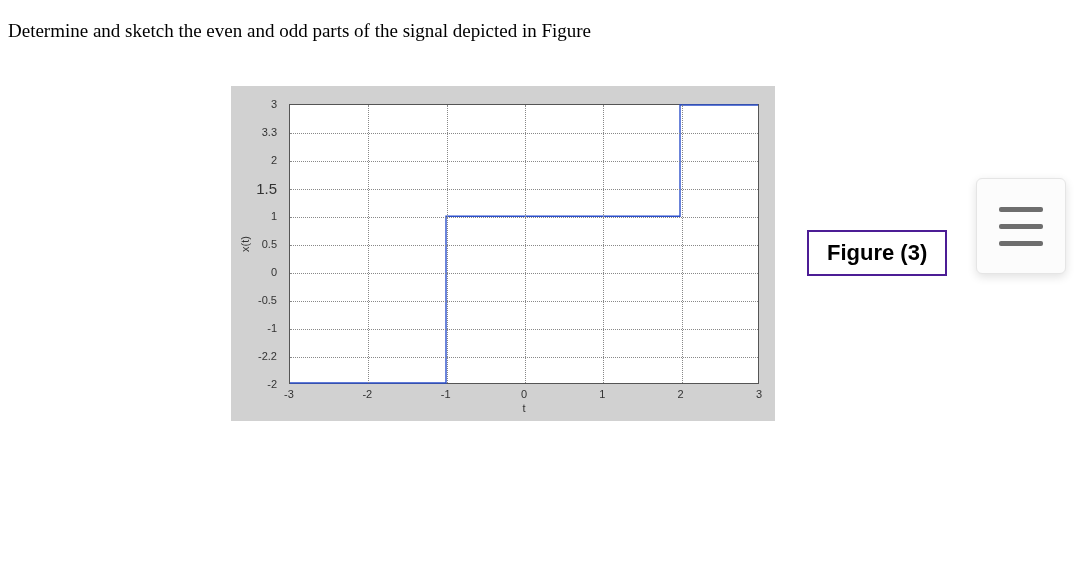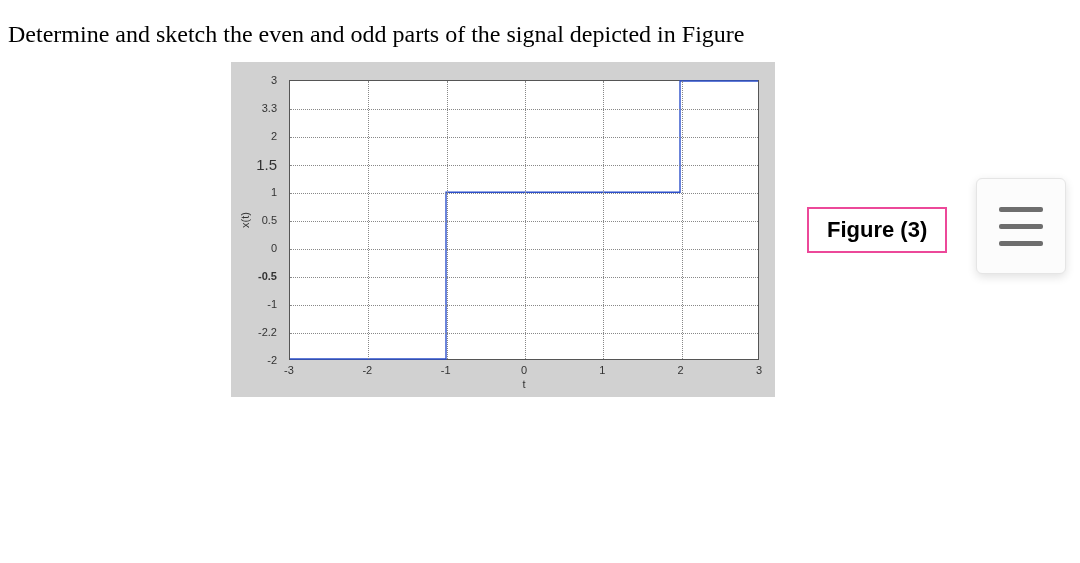--- a/index.html
+++ b/index.html
@@ -1,19 +1,19 @@
 <!DOCTYPE html>
 <html><head>
 <meta charset="utf-8">
 <style>
   * { box-sizing: border-box; margin: 0; padding: 0; }
   html, body { width: 1080px; height: 563px; background: #fff; font-family: "Times New Roman", Times, serif; color: #000; }
   .page { padding: 18px 8px 0 8px; }
   .qtitle { font-size: 24px; font-weight: bold; margin-bottom: 16px; }
-  .qtext { font-size: 24px; line-height: 1.35; margin-bottom: 12px; }
+  .qtext { font-size: 19px; line-height: 1.35; margin-bottom: 42px; }
   .figure-row { display: flex; align-items: center; }
   .chart-wrap {
     margin-left: 223px;
     width: 544px;
     height: 335px;
     background: #d1d1d1;
     position: relative;
     font-family: Arial, Helvetica, sans-serif;
   }
   .chart {
@@ -44,21 +44,21 @@
     width: 100%;
     text-align: center;
     top: calc(100% + 18px);
     font-size: 11px;
     color: #333;
   }
   svg.signal { position: absolute; inset: 0; width: 100%; height: 100%; overflow: visible; }
   svg.signal polyline { fill: none; stroke: #2b4fcb; stroke-width: 1.4; }
   .fig-caption-box {
     margin-left: 32px;
-    border: 2px solid #ec4899;
+    border: 2px solid #4c1d95;
     padding: 8px 18px;
     font-size: 22px;
     font-family: Arial, Helvetica, sans-serif;
   }
   .fig-caption-box b { font-weight: bold; }
   .menu-btn {
     position: absolute;
     right: 14px;
     top: 178px;
     width: 90px;
@@ -108,21 +108,21 @@
       <div class="xtick" style="left: 0px; top: 280px; position: absolute; transform: translateX(-50%); padding-top: 4px; font-size: 11px; color: rgb(51, 51, 51);">-3</div>
           <div class="xtick" style="left: 78.3333px; top: 280px; position: absolute; transform: translateX(-50%); padding-top: 4px; font-size: 11px; color: rgb(51, 51, 51);">-2</div>
           <div class="xtick" style="left: 156.667px; top: 280px; position: absolute; transform: translateX(-50%); padding-top: 4px; font-size: 11px; color: rgb(51, 51, 51);">-1</div>
           <div class="xtick" style="left: 235px; top: 280px; position: absolute; transform: translateX(-50%); padding-top: 4px; font-size: 11px; color: rgb(51, 51, 51);">0</div>
           <div class="xtick" style="left: 313.333px; top: 280px; position: absolute; transform: translateX(-50%); padding-top: 4px; font-size: 11px; color: rgb(51, 51, 51);">1</div>
           <div class="xtick" style="left: 391.667px; top: 280px; position: absolute; transform: translateX(-50%); padding-top: 4px; font-size: 11px; color: rgb(51, 51, 51);">2</div>
           <div class="xtick" style="left: 470px; top: 280px; position: absolute; transform: translateX(-50%); padding-top: 4px; font-size: 11px; color: rgb(51, 51, 51);">3</div>
           <div class="ytick" style="top: 280px; right: calc(100% + 6px); position: absolute; transform: translateY(-50%); font-size: 11px; color: rgb(51, 51, 51);">-2</div>
           <div class="ytick" style="top: 252px; right: calc(100% + 6px); position: absolute; transform: translateY(-50%); font-size: 11px; color: rgb(51, 51, 51);">-2.2</div>
           <div class="ytick" style="top: 224px; right: calc(100% + 6px); position: absolute; transform: translateY(-50%); font-size: 11px; color: rgb(51, 51, 51);">-1</div>
-          <div class="ytick" style="top: 196px; right: calc(100% + 6px); position: absolute; transform: translateY(-50%); font-size: 11px; color: rgb(51, 51, 51); font-weight: bold;">-0.5</div>
+          <div class="ytick" style="top: 196px; right: calc(100% + 6px); position: absolute; transform: translateY(-50%); font-size: 11px; color: rgb(51, 51, 51);">-0.5</div>
           <div class="ytick" style="top: 168px; right: calc(100% + 6px); position: absolute; transform: translateY(-50%); font-size: 11px; color: rgb(51, 51, 51);">0</div>
           <div class="ytick" style="top: 140px; right: calc(100% + 6px); position: absolute; transform: translateY(-50%); font-size: 11px; color: rgb(51, 51, 51); padding-left: 12px;">0.5</div>
           <div class="ytick" style="top: 112px; right: calc(100% + 6px); position: absolute; transform: translateY(-50%); font-size: 11px; color: rgb(51, 51, 51);">1</div>
           <div class="ytick" style="top: 84px; right: calc(100% + 6px); position: absolute; transform: translateY(-50%); font-size: 15px; color: rgb(51, 51, 51);">1.5</div>
           <div class="ytick" style="top: 56px; right: calc(100% + 6px); position: absolute; transform: translateY(-50%); font-size: 11px; color: rgb(51, 51, 51);">2</div>
           <div class="ytick" style="top: 28px; right: calc(100% + 6px); position: absolute; transform: translateY(-50%); font-size: 11px; color: rgb(51, 51, 51);">3.3</div>
           <div class="ytick" style="top: 0px; right: calc(100% + 6px); position: absolute; transform: translateY(-50%); font-size: 11px; color: rgb(51, 51, 51);">3</div>
         </div>
     </div>
 

